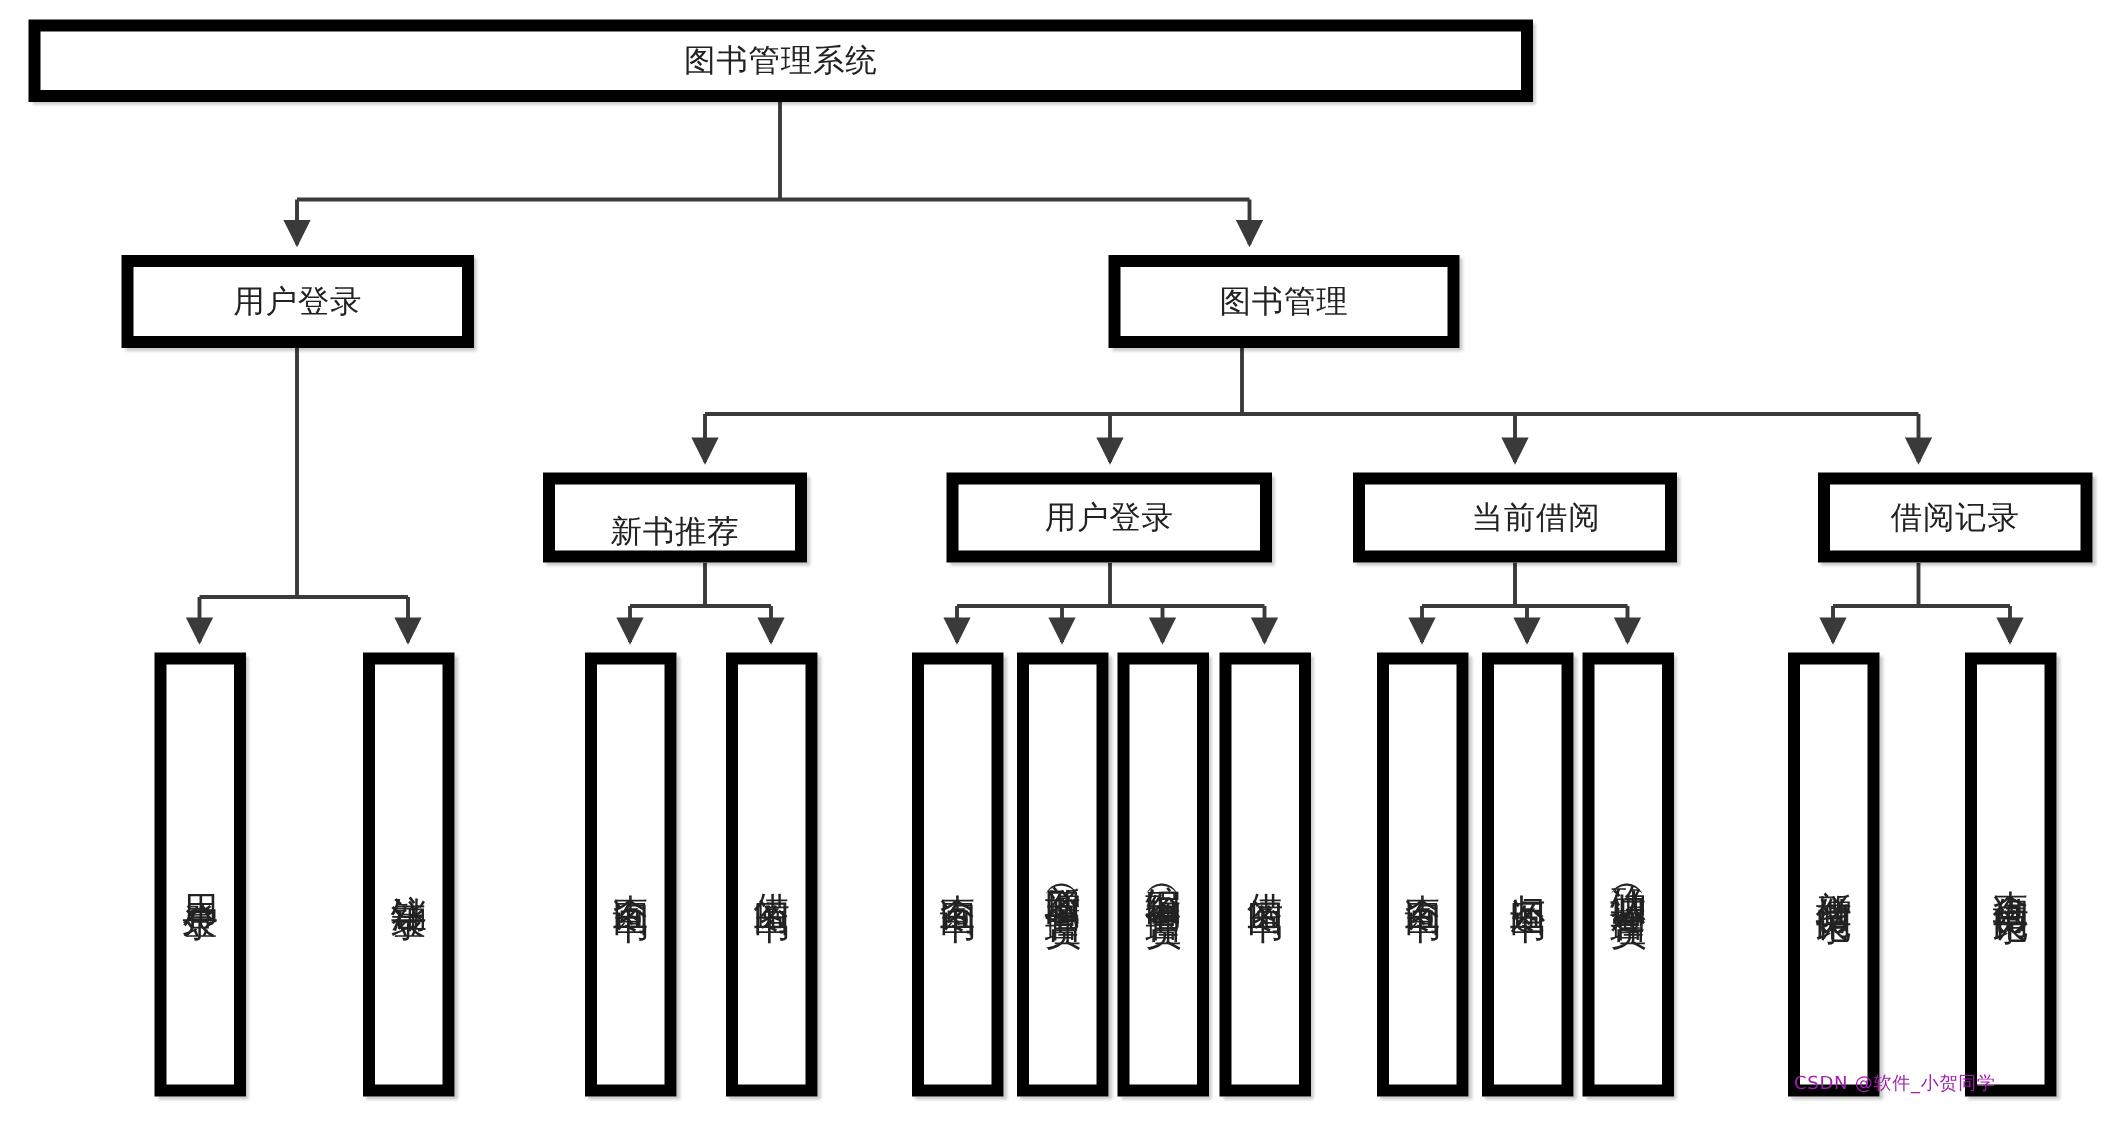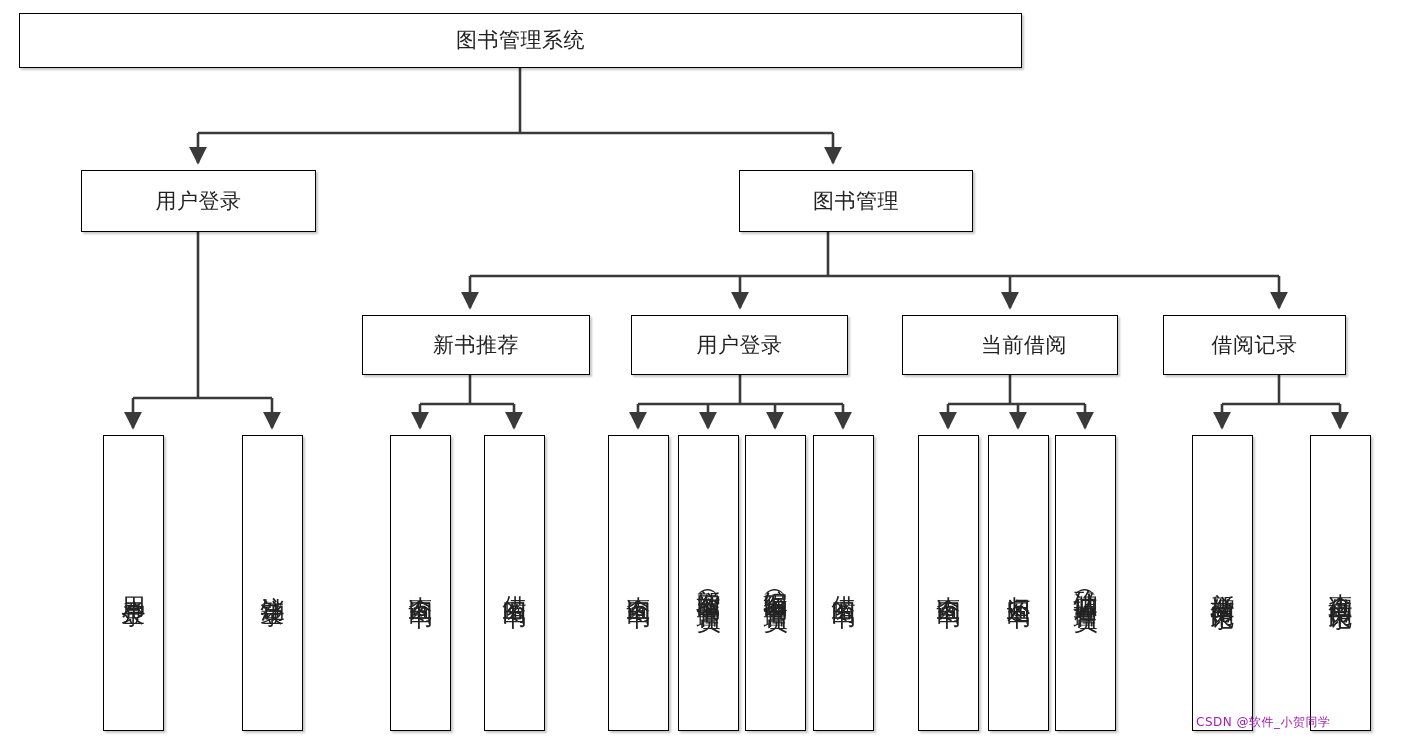--- a/index.html
+++ b/index.html
@@ -21,21 +21,21 @@
     position: absolute;
     left: 0;
     top: 0;
     width: 1405px;
     height: 747px;
     pointer-events: none;
   }
   .node {
     position: absolute;
     box-sizing: border-box;
-    border: 1px solid #000000;
+    border: 8px solid #000000;
     background: #ffffff;
     display: flex;
     align-items: center;
     justify-content: center;
     box-shadow: 2px 2px 2px rgba(0,0,0,0.22);
   }
   .node .label {
     color: #222222;
     line-height: 1.18;
     text-align: center;
@@ -130,30 +130,30 @@
     <span class="label">图书管理系统</span>
   </div>
 
   <div class="node horiz" style="left:81px; top:170px; width:235px; height:62px;">
     <span class="label">用户登录</span>
   </div>
   <div class="node horiz" style="left:711px; top:170px; width:234px; height:62px;margin-left:28px;">
     <span class="label">图书管理</span>
   </div>
 
-  <div class="node horiz" style="left:362px; top:315px; width:228px; height:60px;">
+  <div class="node horiz" style="left:362px; top:315px; width:176px; height:60px;align-items:flex-end;">
     <span class="label">新书推荐</span>
   </div>
   <div class="node horiz" style="left:631px; top:315px; width:217px; height:60px;">
     <span class="label">用户登录</span>
   </div>
   <div class="node horiz" style="left:902px; top:315px; width:216px; height:60px;padding-left:28px;">
     <span class="label">当前借阅</span>
   </div>
-  <div class="node horiz" style="left:1163px; top:315px; width:183px; height:60px;">
+  <div class="node horiz" style="left:1212px; top:315px; width:183px; height:60px;">
     <span class="label">借阅记录</span>
   </div>
 
   <div class="node vert" style="left:103px; top:435px; width:61px; height:296px;">
     <span class="label">用户登录</span>
   </div>
   <div class="node vert" style="left:242px; top:435px; width:61px; height:296px;">
     <span class="label">注销登录</span>
   </div>
 

